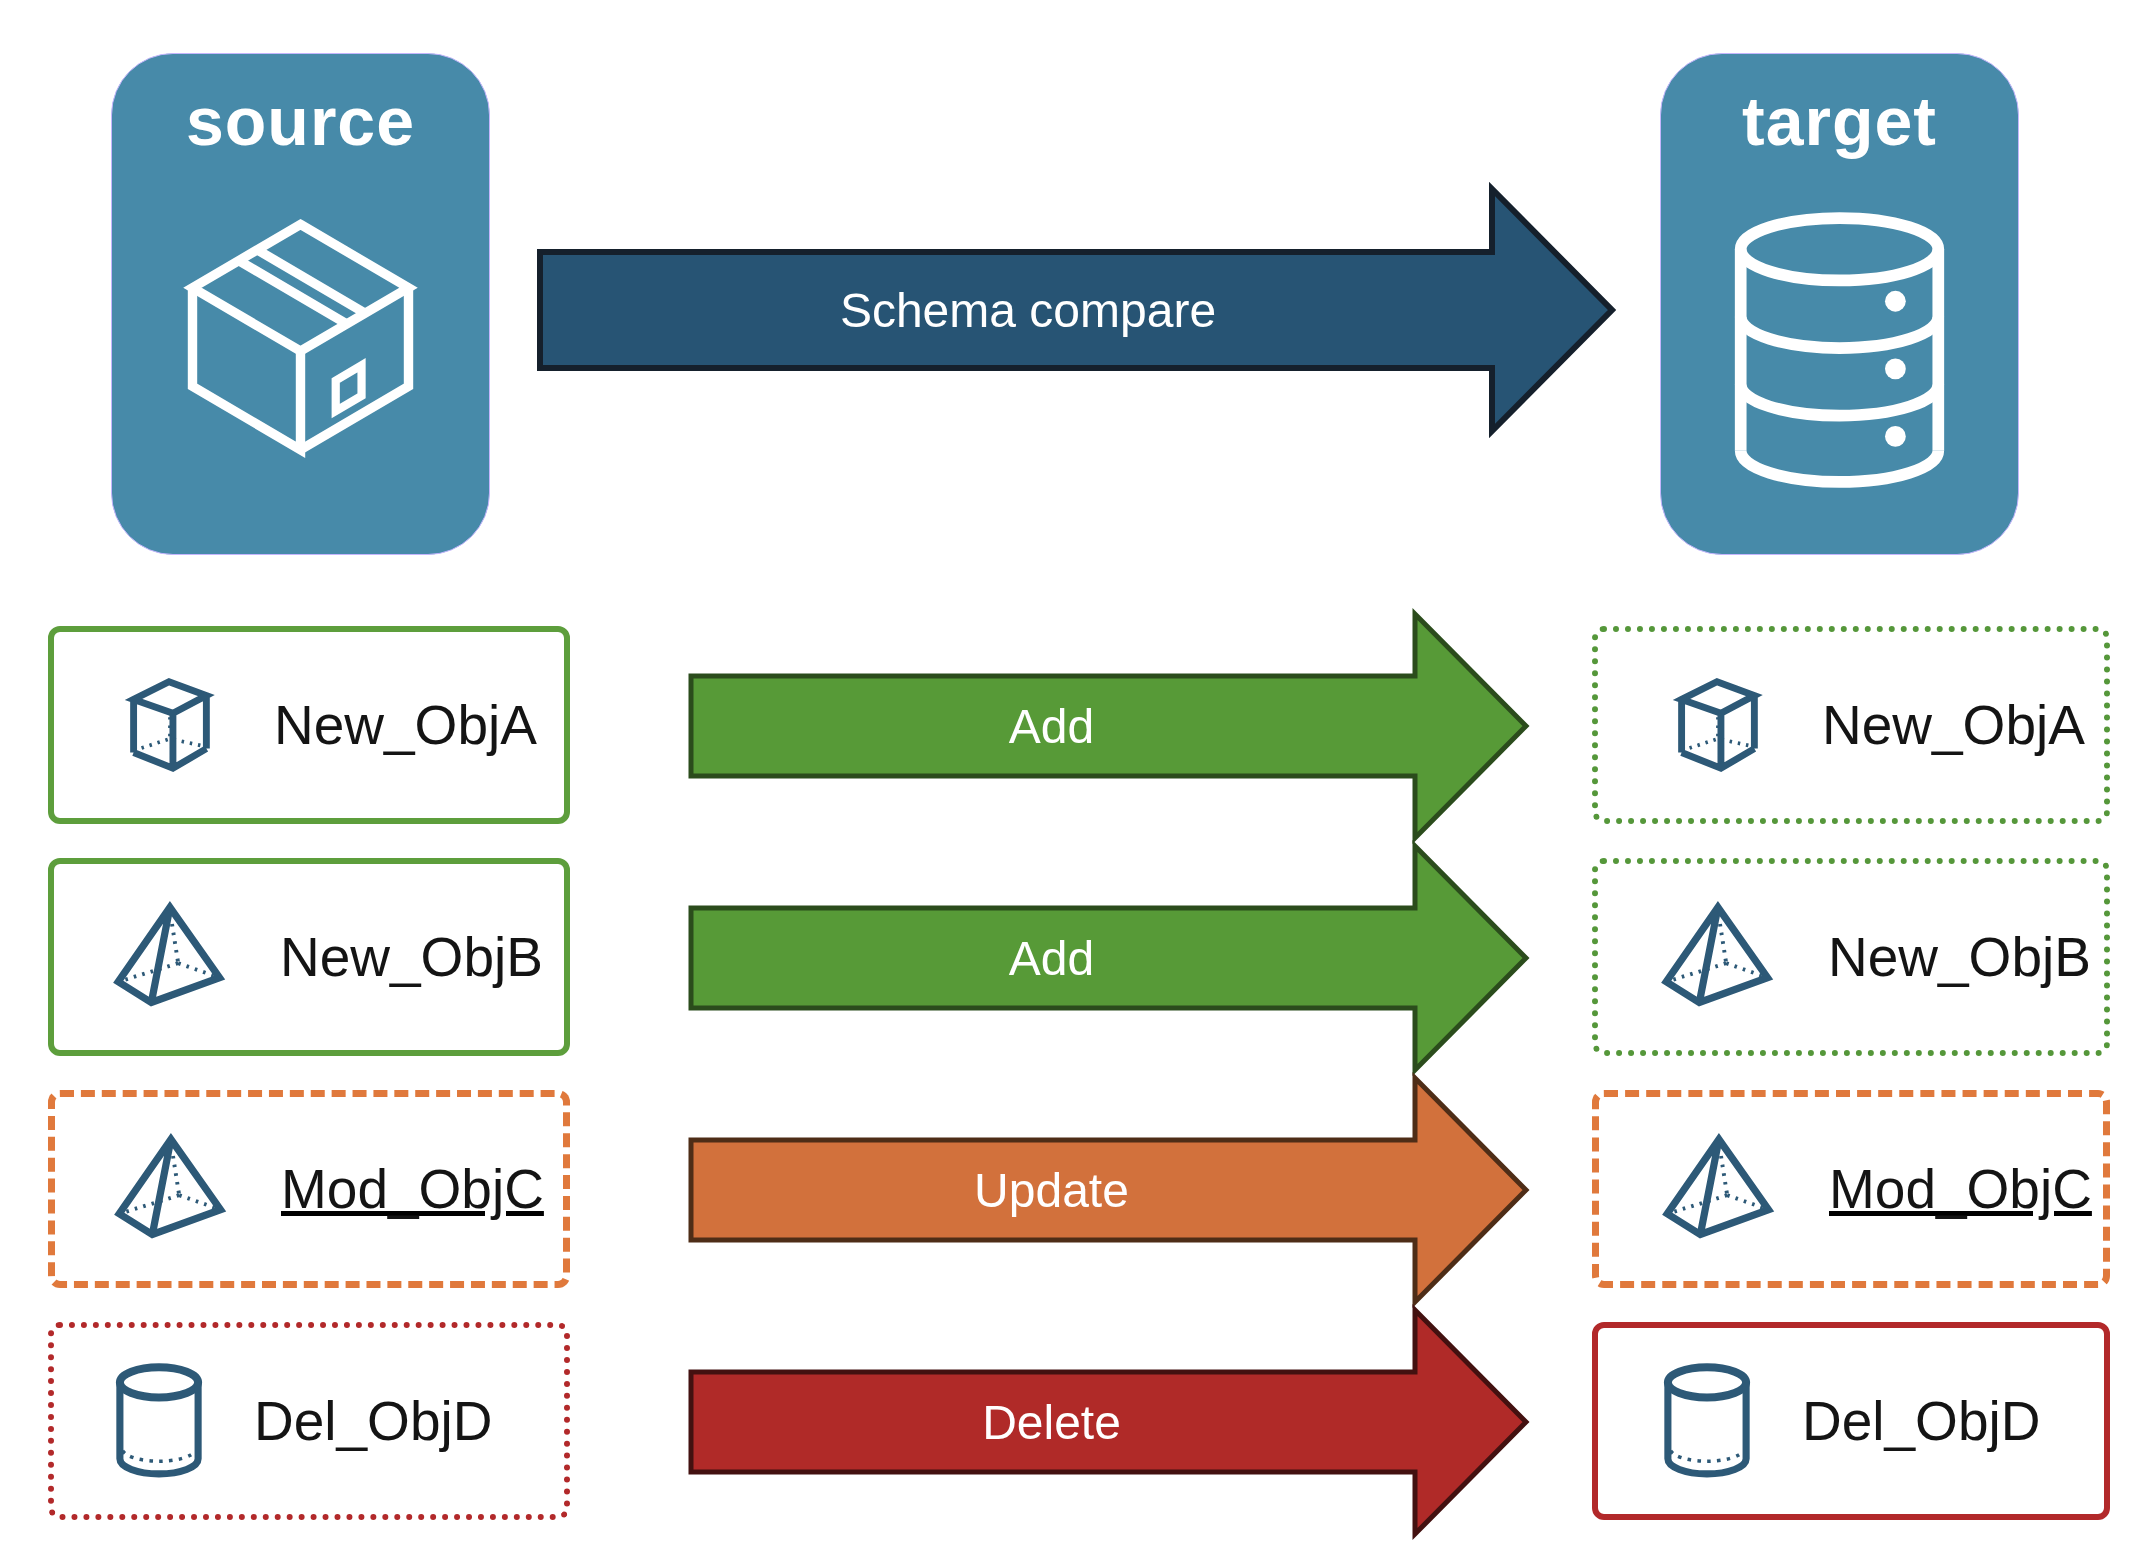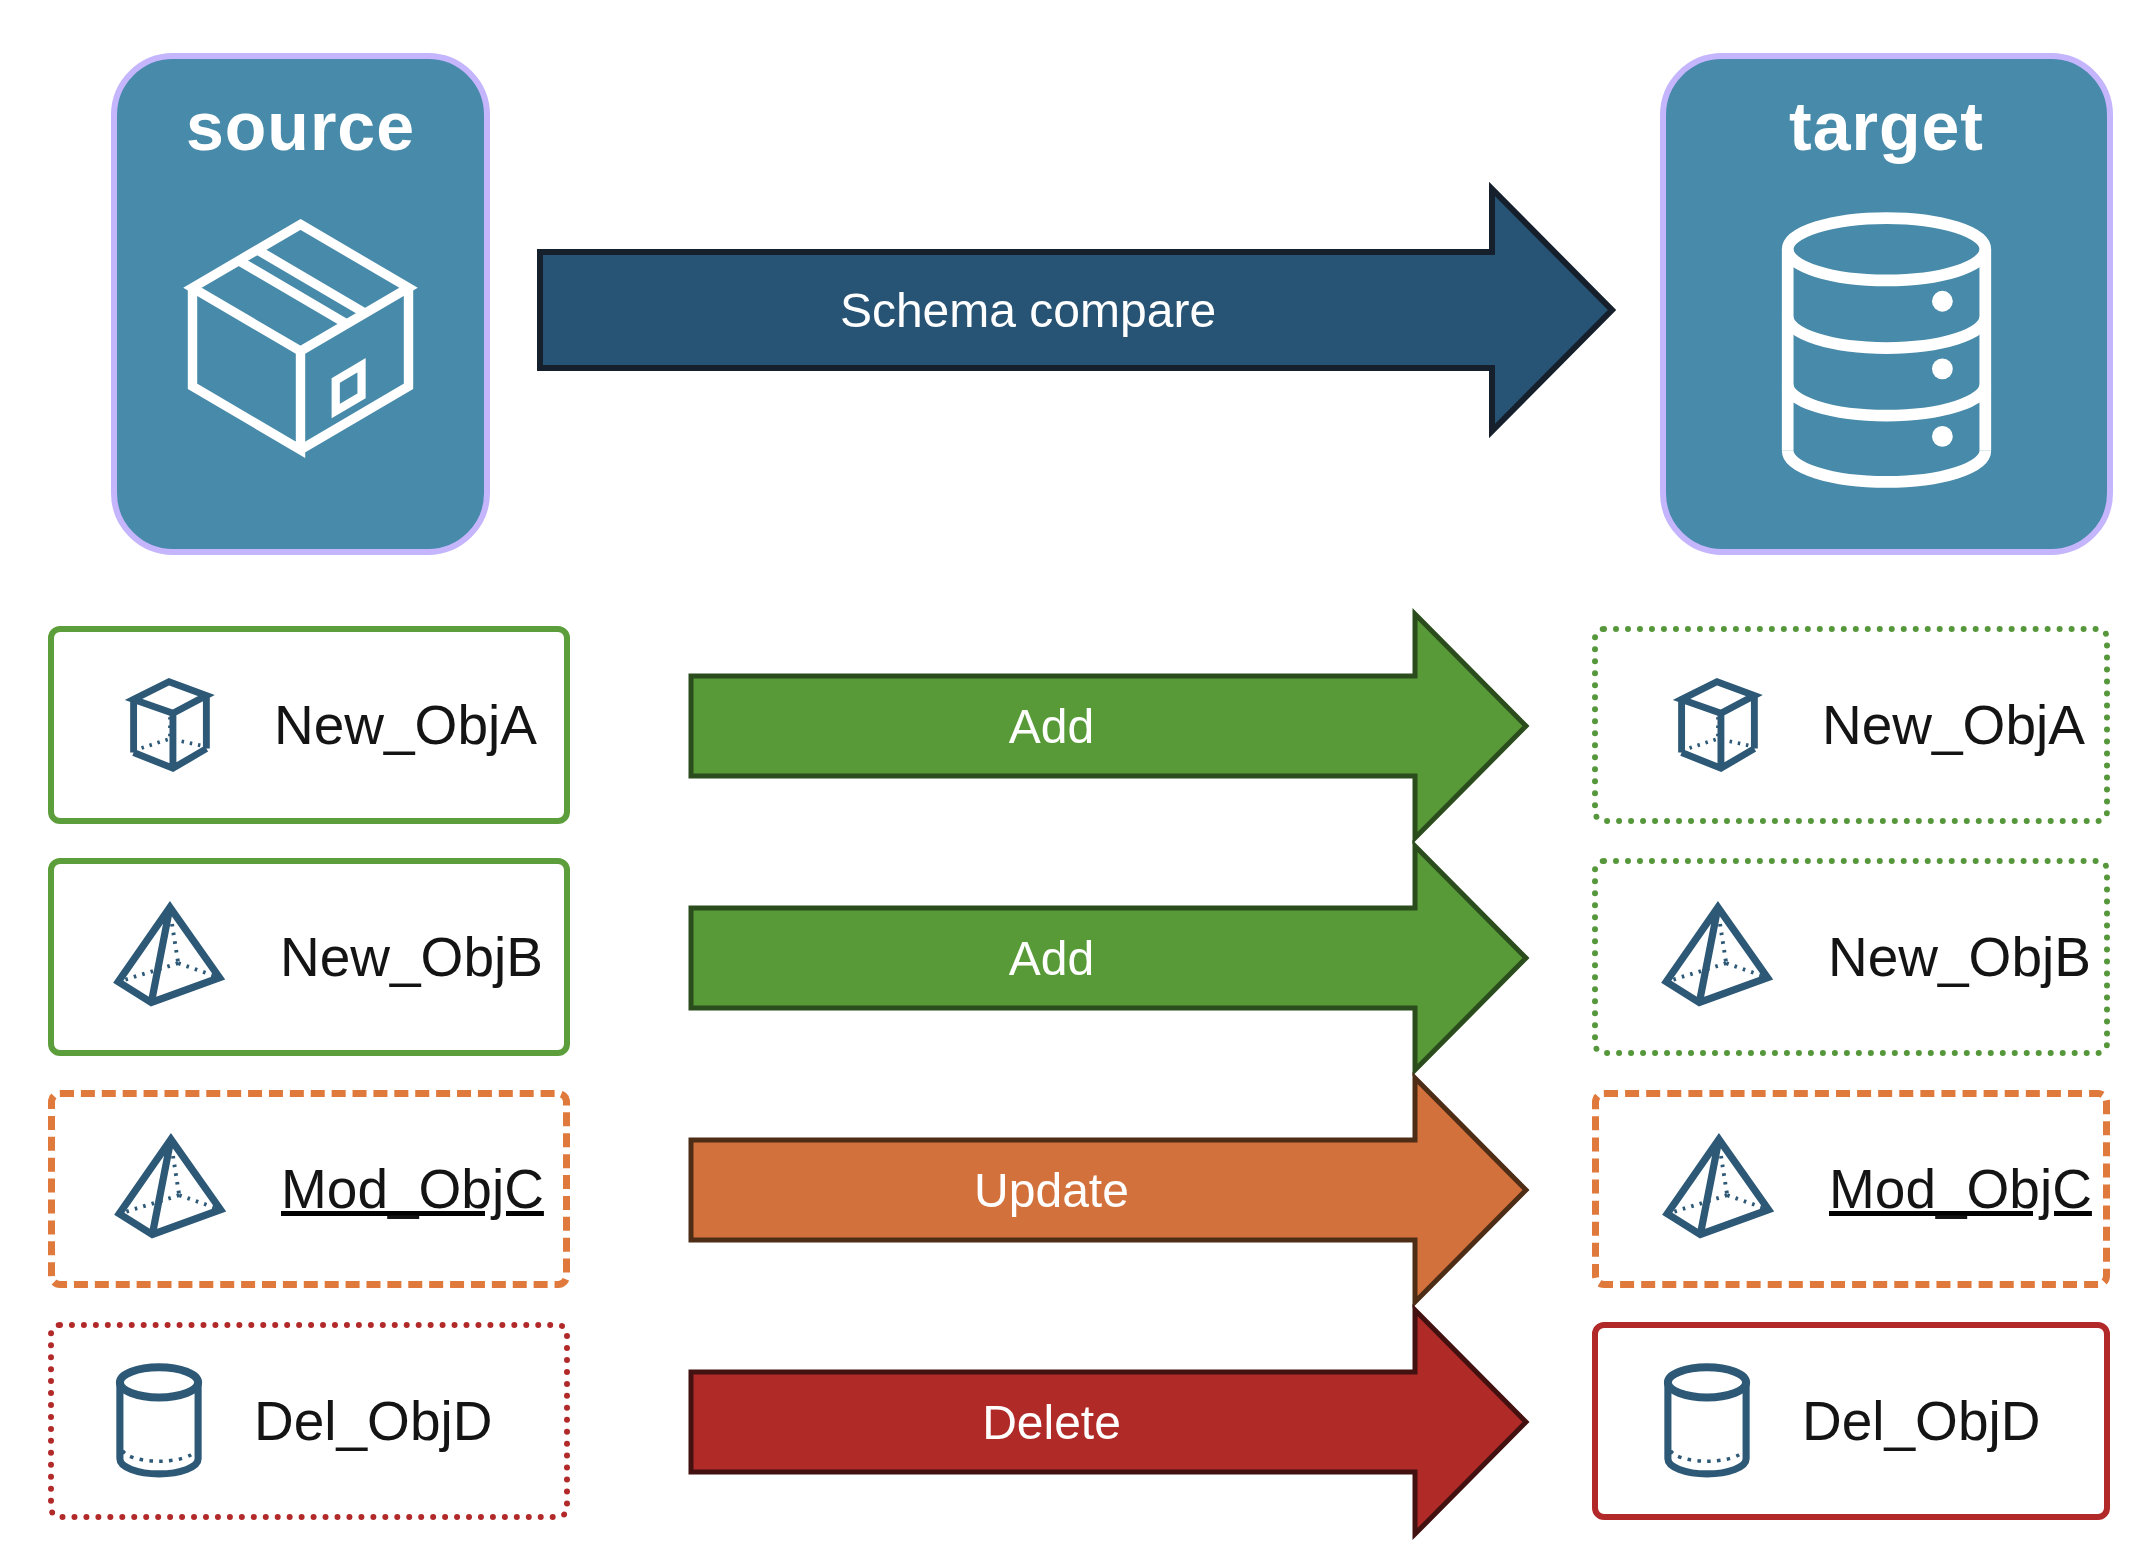--- a/index.html
+++ b/index.html
@@ -2,24 +2,24 @@
 <html><head>
 <meta charset="utf-8">
 <style>
   html,body{margin:0;padding:0;background:#ffffff;}
   body{width:2150px;height:1550px;font-family:"Liberation Sans",sans-serif;}
   .canvas{position:relative;width:2150px;height:1550px;background:#ffffff;overflow:hidden;}
   .defs{position:absolute;width:0;height:0;}
 
   
   .bignode{position:absolute;top:53px;width:379px;height:502px;background:#478aa9;
-    border:6px solid #c4b5fd;border-radius:62px;box-sizing:border-box;
+    border:1px solid #c4b5fd;border-radius:62px;box-sizing:border-box;
     display:flex;flex-direction:column;align-items:center;}
   .bignode.src{left:111px;}
-  .bignode.tgt{left:1660px;width:453px;}
+  .bignode.tgt{left:1660px;width:359px;}
   .bignode-title{margin-top:28px;color:#ffffff;font-size:68px;font-weight:bold;letter-spacing:1px;}
   .bignode-iconwrap{flex:1;display:flex;align-items:center;justify-content:center;color:#ffffff;padding-bottom:14px;}
 
   
   .schema-arrow-wrap{position:absolute;left:536px;top:185px;width:1080px;height:250px;}
   .schema-arrow-wrap svg{position:absolute;left:0;top:0;overflow:visible;}
   .schema-arrow-wrap polygon{fill:#275474;stroke:#15202c;stroke-width:6;}
   .schema-label{position:absolute;left:12px;top:0;width:960px;height:250px;display:flex;
     align-items:center;justify-content:center;color:#ffffff;font-size:48px;}
 

